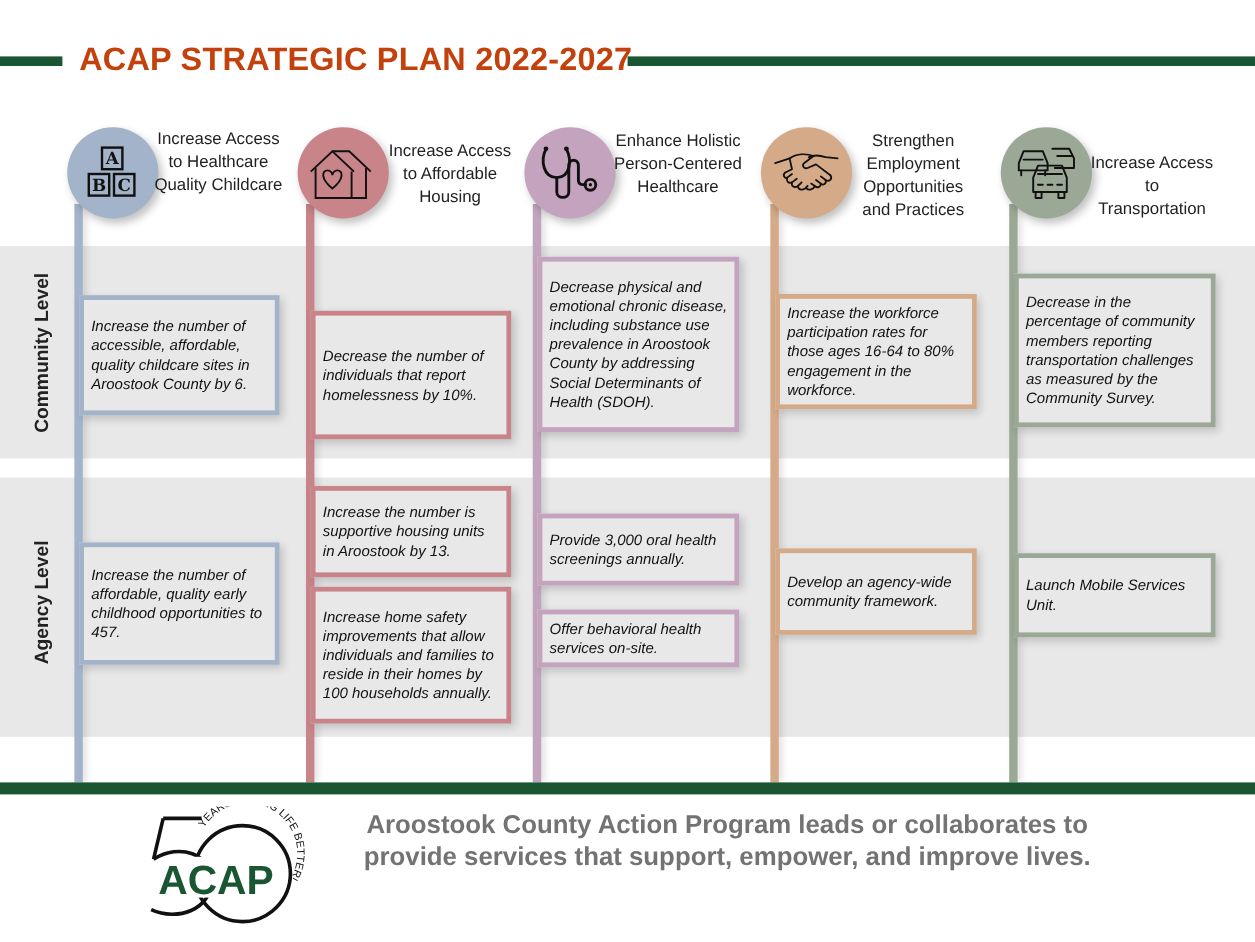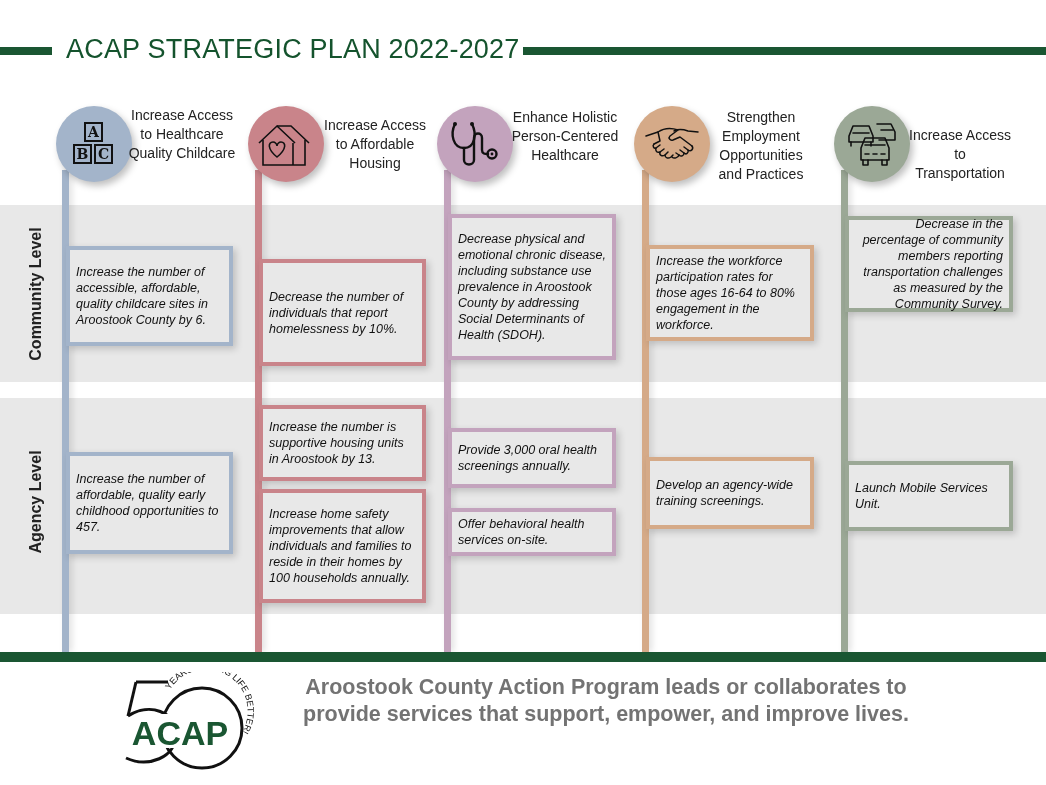--- a/index.html
+++ b/index.html
@@ -6,21 +6,21 @@
   body {
     width: 1046px; height: 785px; position: relative; overflow: hidden;
     background: #ffffff;
     font-family: "Liberation Sans", "DejaVu Sans", sans-serif;
     color: #1a1a1a;
   }
   .abs { position: absolute; }
   .title-bar-left { left: 0; top: 47px; width: 52px; height: 8px; background: #1a5632; }
   .title-bar-right { left: 523px; top: 47px; width: 523px; height: 8px; background: #1a5632; }
   .title {
-    left: 66px; top: 34px; font-size: 27px; font-weight: normal; color: #14532d;
+    left: 66px; top: 34px; font-size: 27px; font-weight: bold; color: #c2410c;
     letter-spacing: 0.2px; white-space: nowrap;
   }
   .band { left: 0; width: 1046px; background: #e8e8e8; }
   .band-community { top: 205px; height: 177px; }
   .band-agency { top: 398px; height: 216px; }
   .level-label {
     font-size: 16px; font-weight: bold; color: #222;
     transform: rotate(-90deg); transform-origin: center center;
     white-space: nowrap; text-align: center; width: 200px;
   }
@@ -140,28 +140,28 @@
       <path d="M20 42 V47 H25 V42 M39 42 V47 H44 V42"></path>
     </g>
   </svg>
 </div>
 <div class="abs goal-title" style="left:908px; top:126px; width:104px;">Increase Access to Transportation</div>
 
 <div class="abs box" style="left:66px; top:246px; width:167px; height:100px; border-color:#a3b4ca;">Increase the number of accessible, affordable, quality childcare sites in Aroostook County by 6.</div>
 <div class="abs box" style="left:259px; top:259px; width:167px; height:107px; border-color:#c9848a;">Decrease the number of individuals that report homelessness by 10%.</div>
 <div class="abs box" style="left:448px; top:214px; width:168px; height:146px; border-color:#c3a3bd;">Decrease physical and emotional chronic disease, including substance use prevalence in Aroostook County  by addressing Social Determinants of Health (SDOH).</div>
 <div class="abs box" style="left:646px; top:245px; width:168px; height:96px; border-color:#d5aa88;">Increase the workforce participation rates for those ages 16-64 to 80% engagement in the workforce.</div>
-<div class="abs box" style="left:845px; top:216px; width:168px; height:96px; border-color:#9ba896;text-align:right;">Decrease in the percentage of community members reporting transportation challenges as measured by the Community Survey.</div>
+<div class="abs box" style="left:845px; top:228px; width:168px; height:128px; border-color:#9ba896;">Decrease in the percentage of community members reporting transportation challenges as measured by the Community Survey.</div>
 
 <div class="abs box" style="left:66px; top:452px; width:167px; height:102px; border-color:#a3b4ca;">Increase the number of affordable, quality early childhood opportunities to 457.</div>
 <div class="abs box" style="left:259px; top:405px; width:167px; height:76px; border-color:#c9848a;">Increase the number is supportive housing units in Aroostook by 13.</div>
 <div class="abs box" style="left:259px; top:489px; width:167px; height:114px; border-color:#c9848a;">Increase home safety improvements that allow individuals and families to reside in their homes by 100 households annually.</div>
 <div class="abs box" style="left:448px; top:428px; width:168px; height:60px; border-color:#c3a3bd;">Provide 3,000 oral health screenings annually.</div>
 <div class="abs box" style="left:448px; top:508px; width:168px; height:48px; border-color:#c3a3bd;">Offer behavioral health services on-site.</div>
-<div class="abs box" style="left:646px; top:457px; width:168px; height:72px; border-color:#d5aa88;">Develop an agency-wide training screenings.</div>
+<div class="abs box" style="left:646px; top:457px; width:168px; height:72px; border-color:#d5aa88;">Develop an agency-wide community framework.</div>
 <div class="abs box" style="left:845px; top:461px; width:168px; height:70px; border-color:#9ba896;">Launch Mobile Services Unit.</div>
 
 <div class="abs bottom-bar"></div>
 
 <div class="abs" style="left:110px; top:672px; width:150px; height:106px;">
   <svg width="150" height="106" viewBox="0 0 150 106">
     <g fill="none" stroke="#111" stroke-width="3">
       <path d="M26 10 H58"></path>
       <path d="M26 10 L18 44"></path>
       <path d="M18 44 C40 30 66 40 66 62 C66 86 38 96 16 86"></path>

